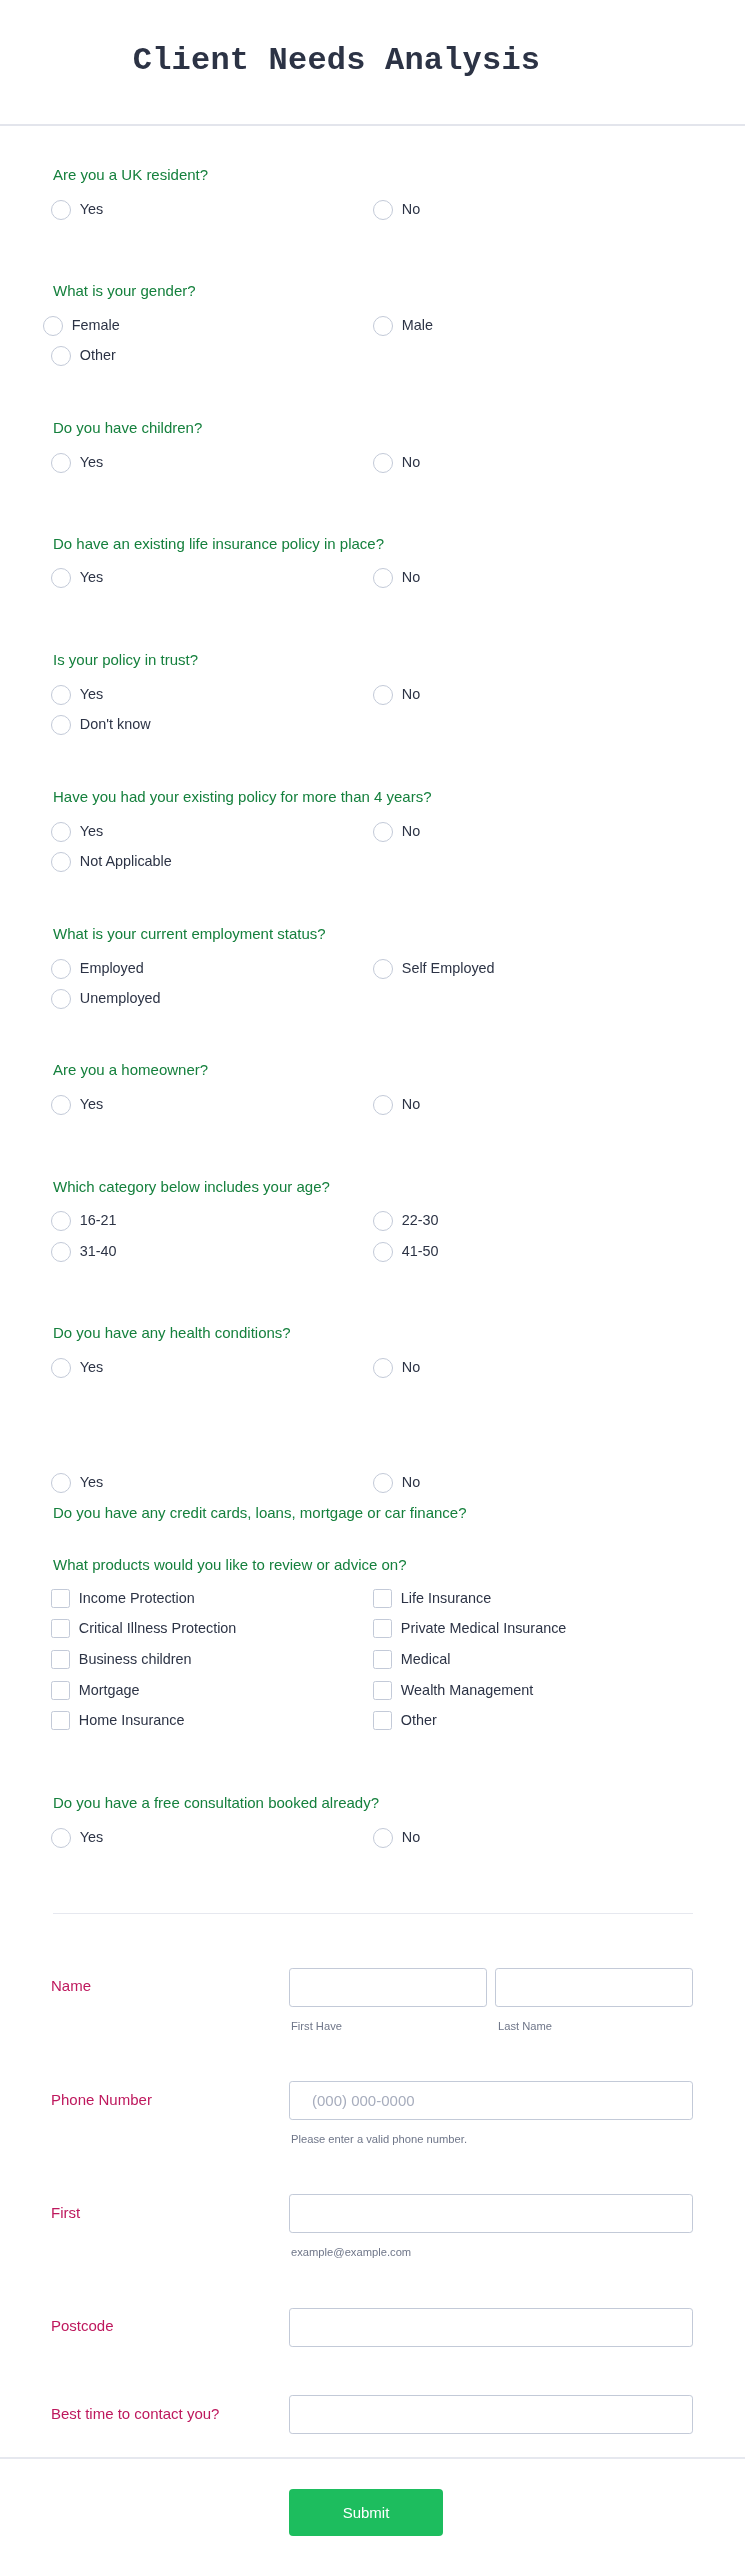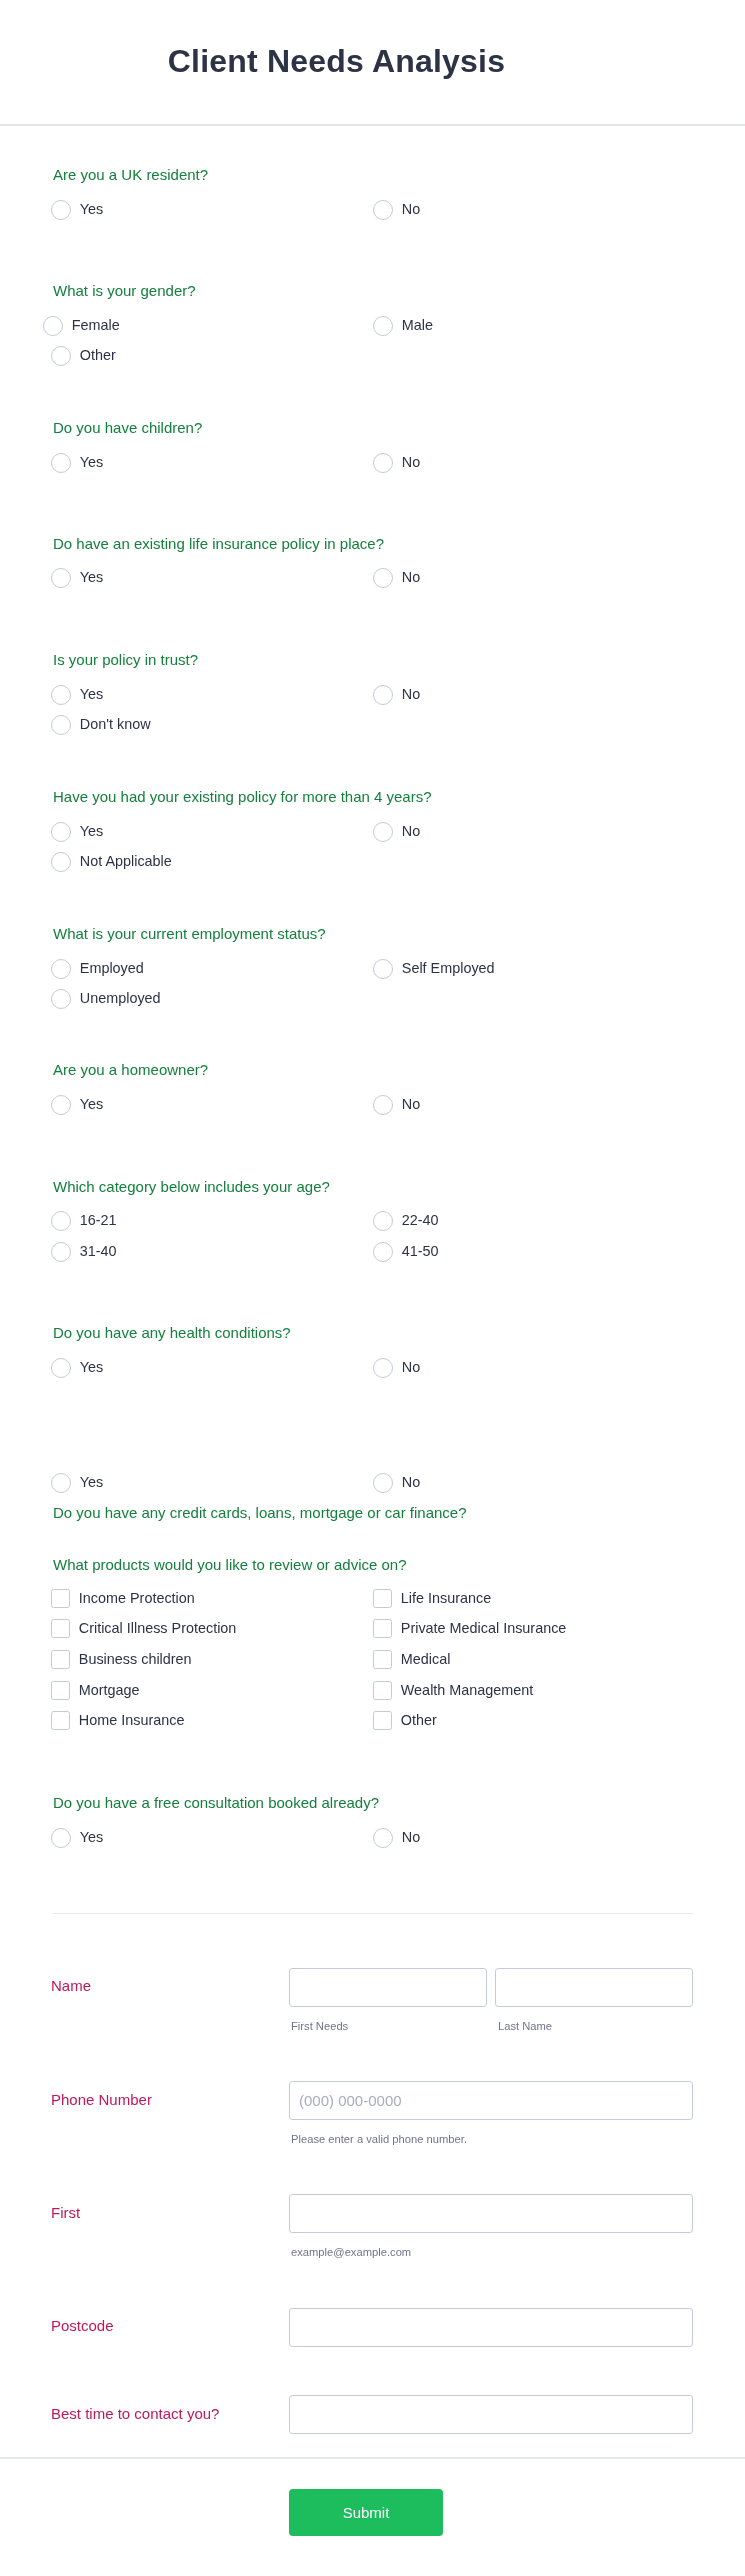--- a/index.html
+++ b/index.html
@@ -1,28 +1,28 @@
 <!DOCTYPE html>
 <html style="font-size:13px"><head>
 <meta charset="utf-8">
 <style>
   * { box-sizing: border-box; margin: 0; padding: 0; }
   html, body { width: 745px; height: 2576px; background: #ffffff; }
   body { position: relative; font-family: "Liberation Sans", "DejaVu Sans", sans-serif; color: #2c3345; overflow: hidden; }
   .abs { position: absolute; }
-  .title { left: 0; width: 673px; top: 42px; text-align: center; font-size: 32px; font-weight: 700; color: #2c3345; letter-spacing: 0.2px; line-height: 38px; }
+  .title { left: 0; width: 673px; top: 42px; text-align: center; font-size: 32px; font-weight: 700; color: #2c3345; letter-spacing: 0.2px; line-height: 38px; font-family: Liberation Mono, monospace; }
   .hdiv { left: 0; width: 745px; top: 124px; height: 1.6px; background: #e3e5ec; }
   .qlabel { left: 53px; font-size: 15px; line-height: 19px; color: #15803d; white-space: nowrap; }
   .opt { display: flex; align-items: center; height: 21px; }
   .radio { width: 20px; height: 20px; border: 1.2px solid #c3cad8; border-radius: 50%; background: #fff; flex: none; }
   .chk { width: 19px; height: 19px; border: 1.2px solid #c3cad8; border-radius: 2.4px; background: #fff; flex: none; }
   .optlabel { margin-left: 8.8px; font-size: 14.4px; color: #2c3345; white-space: nowrap; line-height: 19px; }
   .sdiv { left: 53px; width: 640px; top: 1913px; height: 0.8px; background: #e6e8ef; }
   .flabel { left: 51px; font-size: 15px; line-height: 19px; color: #be185d; white-space: nowrap; }
-  .input { height: 39px; border: 1.2px solid #c3cad8; border-radius: 3.2px; background: #fff; font-family: "Liberation Sans", sans-serif; font-size: 15px; color: #2c3345; padding: 0 9px; outline: none; }
+  .input { height: 39px; border: 1.2px solid #c3cad8; border-radius: 3.2px; background: #fff; font-family: "Liberation Sans", sans-serif; font-size: 15px; color: #2c3345; padding: 0 22px; outline: none; }
   .input::placeholder { color: #a7adbd; }
   .sublabel { font-size: 11.2px; color: #6f7689; line-height: 14.4px; white-space: nowrap; }
   .fdiv { left: 0; width: 745px; top: 2457px; height: 1.6px; background: #e6e8ef; }
   .submit { left: 289px; top: 2489px; width: 154px; height: 47px; background: #1dbd5e; border: none; border-radius: 4px; color: #ffffff; font-family: Liberation Sans, sans-serif; font-size: 15px; cursor: pointer; }
 </style>
 </head>
 <body>
 
 <div class="abs title">Client Needs Analysis</div>
 <div class="abs hdiv"></div>
@@ -123,21 +123,21 @@
     <span class="optlabel">No</span>
   </div>
 
 <div class="abs qlabel" style="top:1177px">Which category below includes your age?</div>
 <div class="abs opt" style="left:51px;top:1210px">
     <span class="radio"></span>
     <span class="optlabel">16-21</span>
   </div>
 <div class="abs opt" style="left:373px;top:1210px">
     <span class="radio"></span>
-    <span class="optlabel">22-40</span>
+    <span class="optlabel">22-30</span>
   </div>
 <div class="abs opt" style="left:51px;top:1241px">
     <span class="radio"></span>
     <span class="optlabel">31-40</span>
   </div>
 <div class="abs opt" style="left:373px;top:1241px">
     <span class="radio"></span>
     <span class="optlabel">41-50</span>
   </div>
 
@@ -211,21 +211,21 @@
 <div class="abs opt" style="left:373px;top:1827px">
     <span class="radio"></span>
     <span class="optlabel">No</span>
   </div>
 
 <div class="abs sdiv"></div>
 
 <div class="abs flabel" style="top:1976px">Name</div>
 <input class="abs input" style="left: 289px; top: 1968px; width: 198px;" type="text" value="">
 <input class="abs input" style="left: 495px; top: 1968px; width: 198px;" type="text" value="">
-<div class="abs sublabel" style="left:291px;top:2019px">First Needs</div>
+<div class="abs sublabel" style="left:291px;top:2019px">First Have</div>
 <div class="abs sublabel" style="left:498px;top:2019px">Last Name</div>
 
 <div class="abs flabel" style="top:2090px">Phone Number</div>
 <input class="abs input" style="left: 289px; top: 2081px; width: 404px;" type="tel" placeholder="(000) 000-0000">
 <div class="abs sublabel" style="left:291px;top:2132px">Please enter a valid phone number.</div>
 
 <div class="abs flabel" style="top:2203px">First</div>
 <input class="abs input" style="left: 289px; top: 2194px; width: 404px;" type="email" value="">
 <div class="abs sublabel" style="left:291px;top:2245px">example@example.com</div>
 

